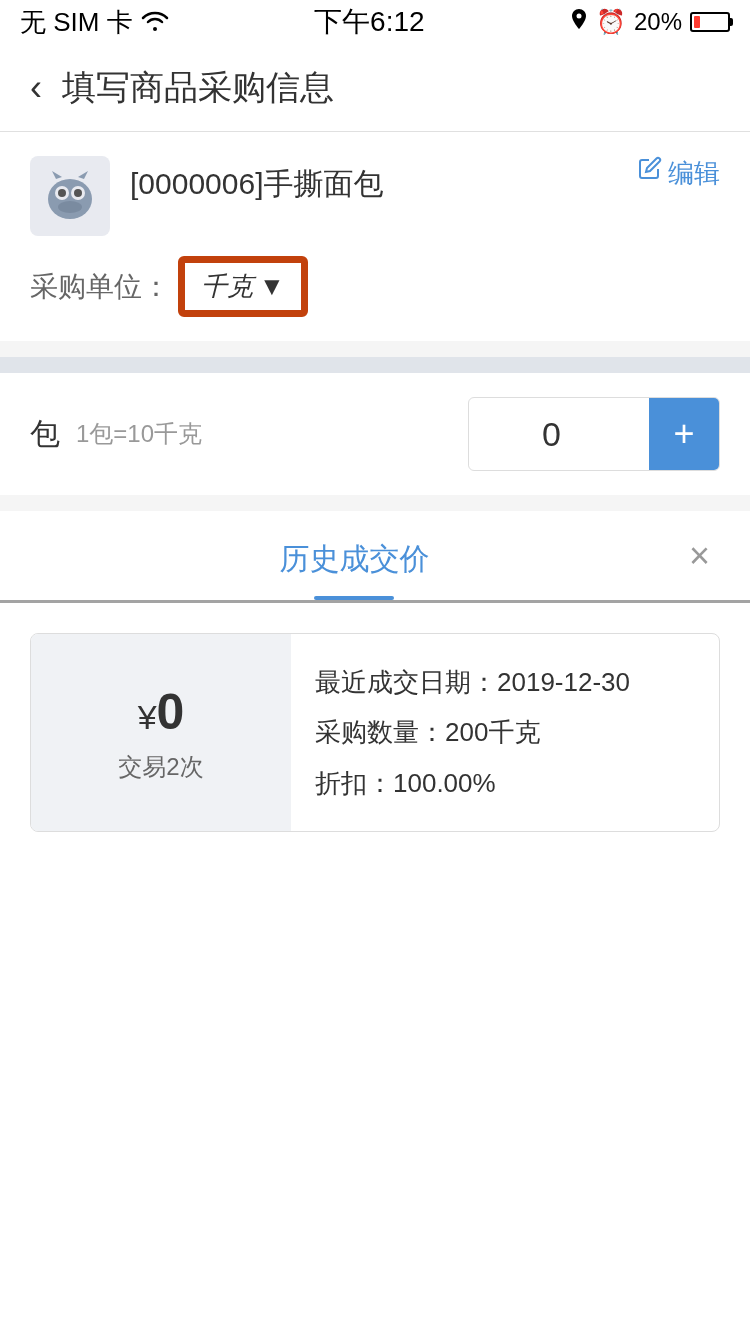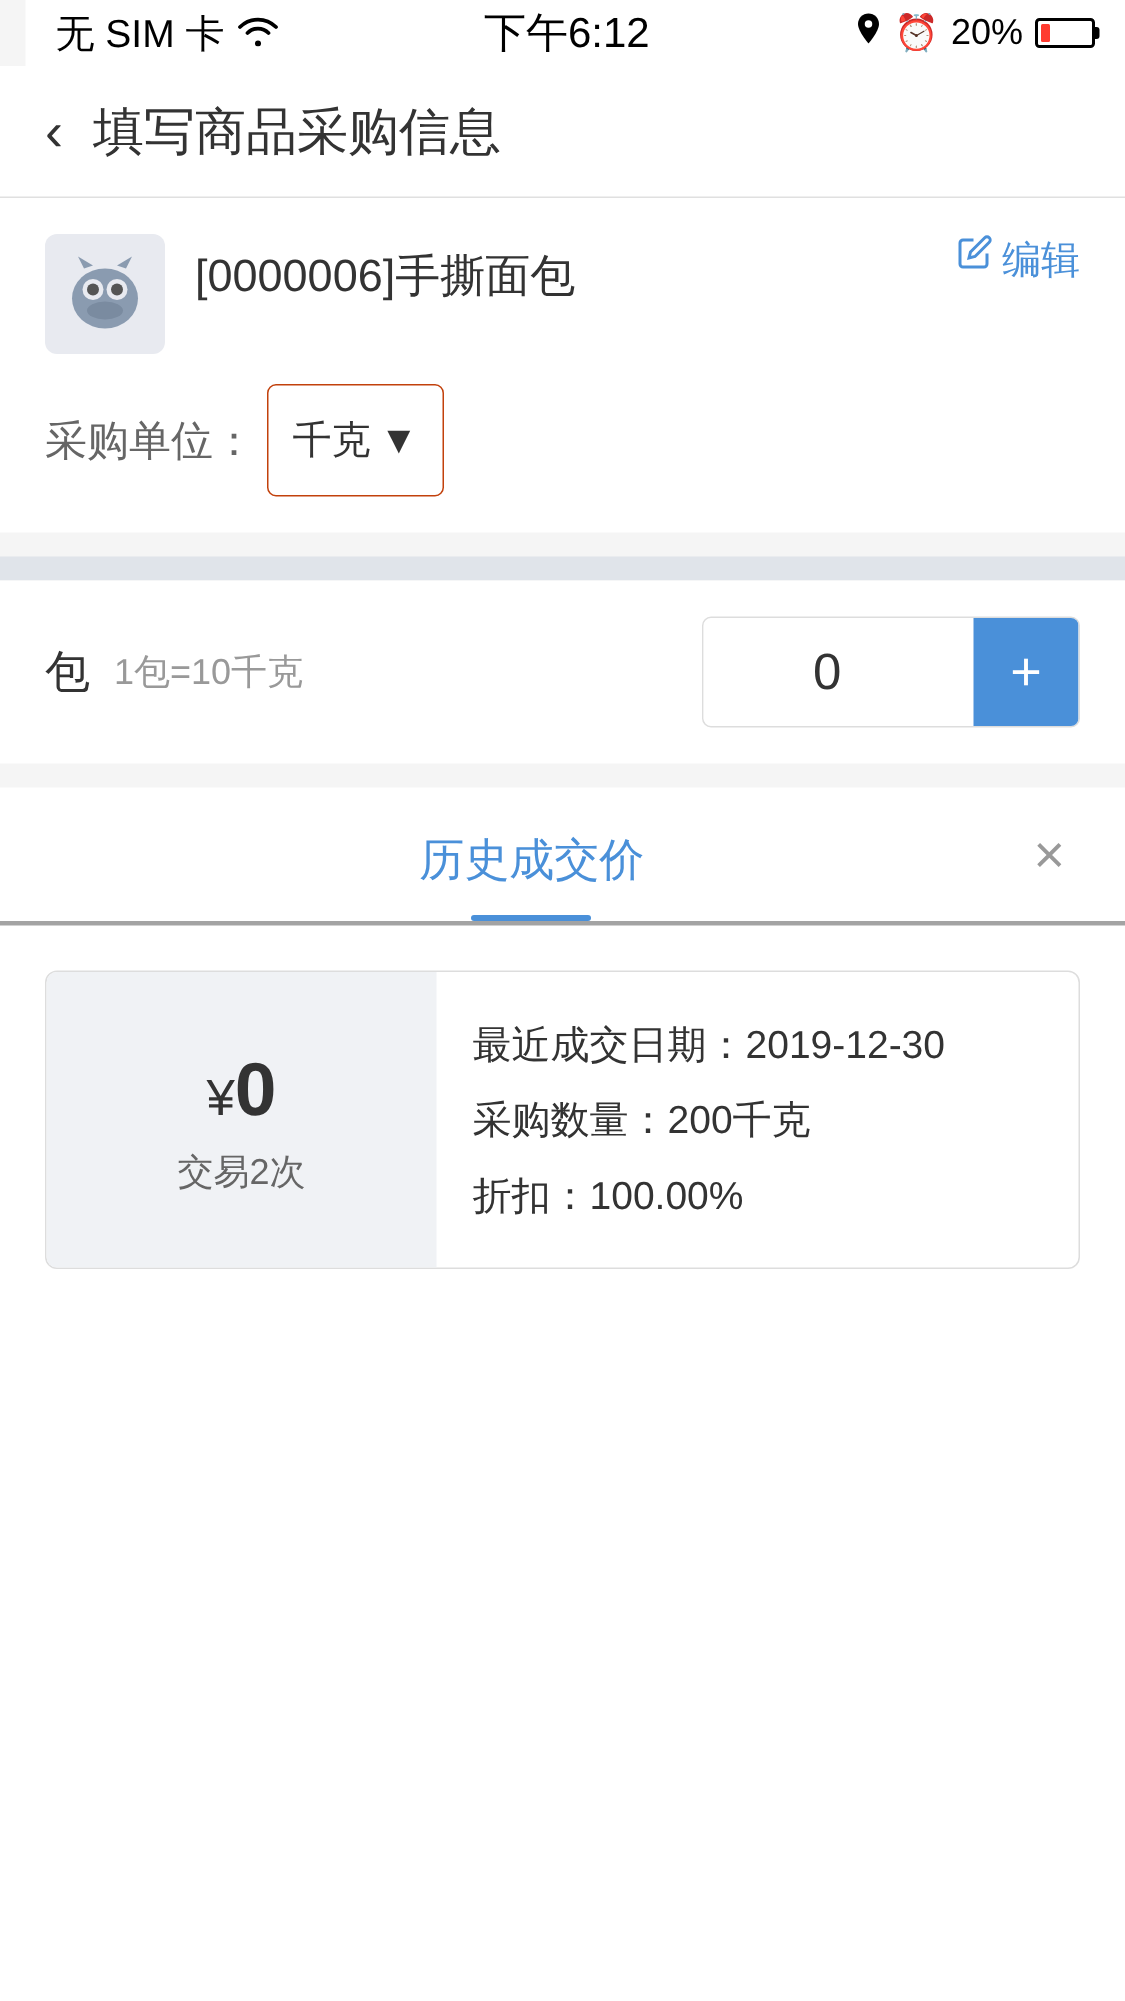--- a/index.html
+++ b/index.html
@@ -16,21 +16,20 @@
     
     .status-bar {
       height: 44px;
       background: #fff;
       display: flex;
       align-items: center;
       justify-content: space-between;
       padding: 0 20px;
       font-size: 26px;
       color: #000;
-      margin-left: 17px;
     }
     .status-left { display: flex; align-items: center; gap: 8px; }
     .status-center { font-size: 28px; font-weight: 500; }
     .status-right { display: flex; align-items: center; gap: 8px; font-size: 24px; }
     .battery {
       display: inline-flex; align-items: center;
       border: 2px solid #000; border-radius: 3px;
       width: 40px; height: 20px; padding: 2px;
       position: relative;
     }
@@ -121,29 +120,30 @@
     .unit-section {
       display: flex;
       align-items: center;
       gap: 8px;
     }
     .unit-label {
       font-size: 28px;
       color: #666;
     }
     .unit-select {
-      border: 1px solid #c2410c;
+      border: 7px solid #c2410c;
       border-radius: 6px;
-      padding: 19px 16px;
+      padding: 6px 16px;
       font-size: 26px;
       color: #333;
       display: flex;
       align-items: center;
       gap: 6px;
       background: #fff;
+      font-style: italic;
     }
     .price-ref {
       display: flex;
       align-items: center;
       gap: 8px;
       color: #4a90d9;
       font-size: 26px;
       cursor: pointer;
     }
     .price-ref-help {

